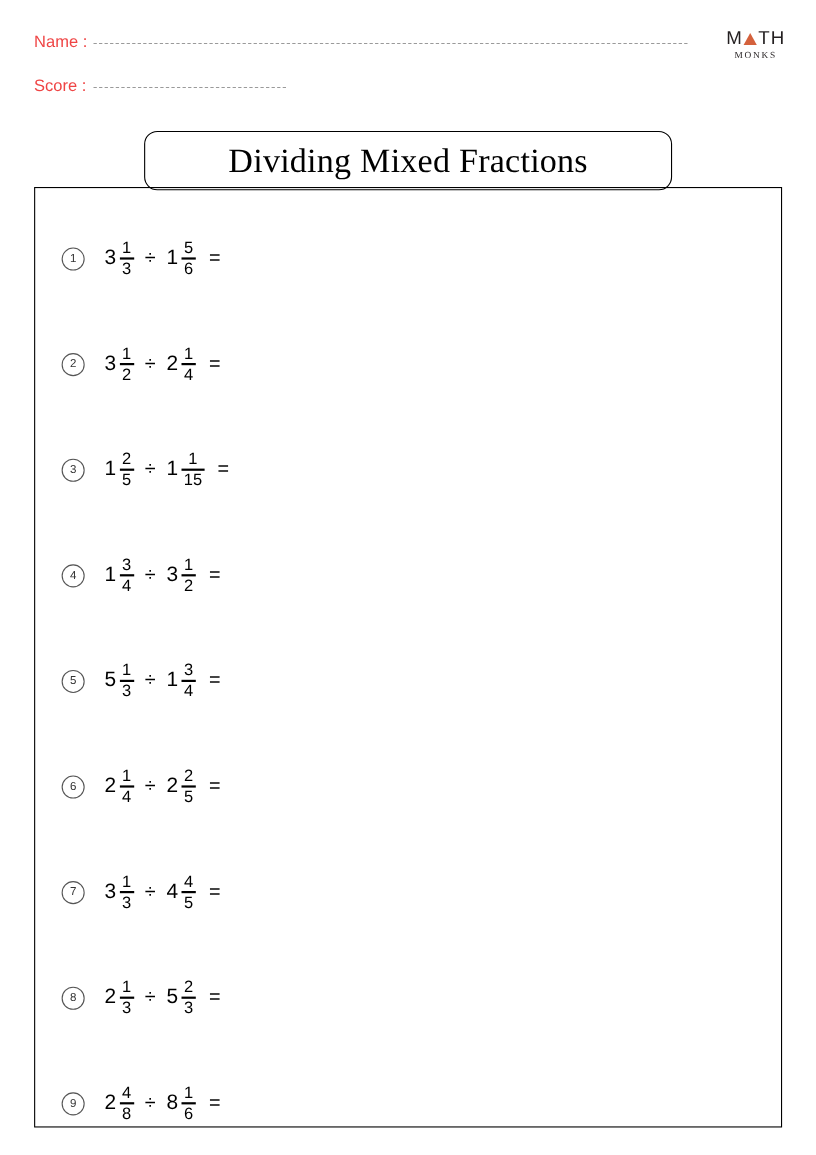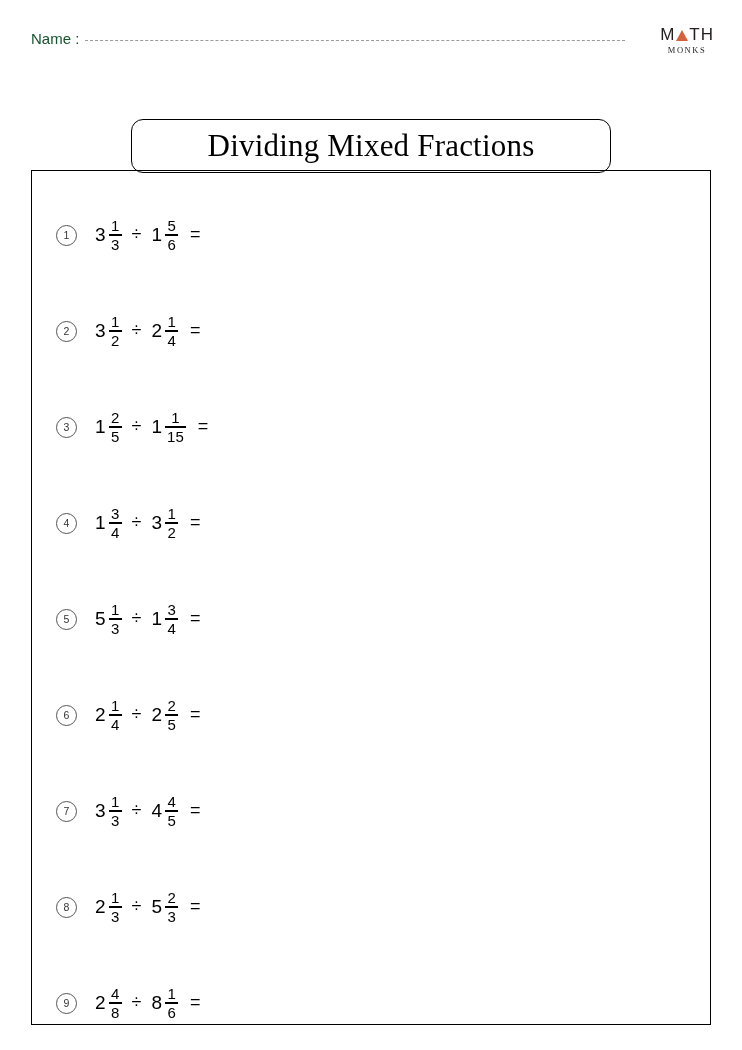--- a/index.html
+++ b/index.html
@@ -34,21 +34,21 @@
   .score-row {
     position: absolute;
     left: 31px;
     top: 70px;
     display: flex;
     align-items: baseline;
   }
   .field-label {
     font-size: 15px;
     font-family: "Liberation Sans", sans-serif;
-    color: #14532d;
+    color: #ef4444;
     white-space: nowrap;
   }
   .dash-line {
     display: inline-block;
     margin-left: 6px;
     border-bottom: 1.5px dashed #9a9a9a;
     height: 1px;
     position: relative;
     top: -3px;
   }
@@ -202,20 +202,24 @@
 </head>
 <body>
 
 <div class="header">
 
   <div class="name-row">
     <span class="field-label">Name :</span>
     <span class="dash-line dash-name"></span>
   </div>
 
+  <div class="score-row">
+    <span class="field-label">Score :</span>
+    <span class="dash-line dash-score"></span>
+  </div>
 
   <div class="logo">
     <div class="logo-main">
       <span>M</span>
       <span class="logo-tri"></span>
       <span>TH</span>
     </div>
     <div class="logo-sub">MONKS</div>
   </div>
 </div>

